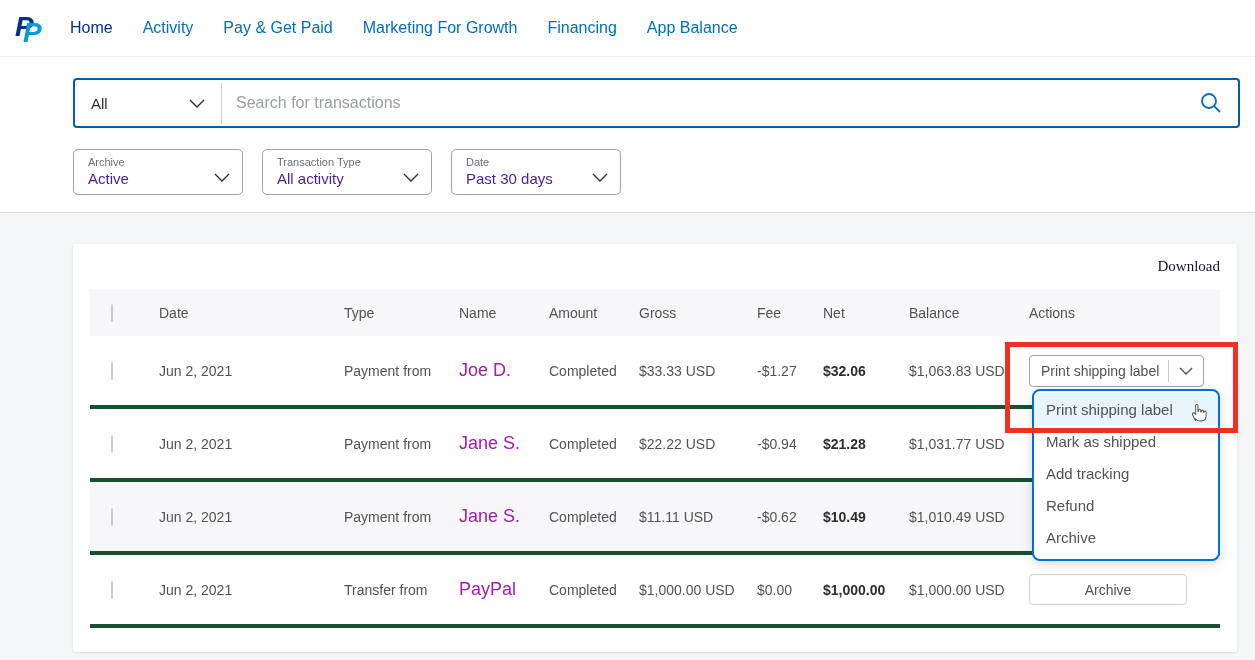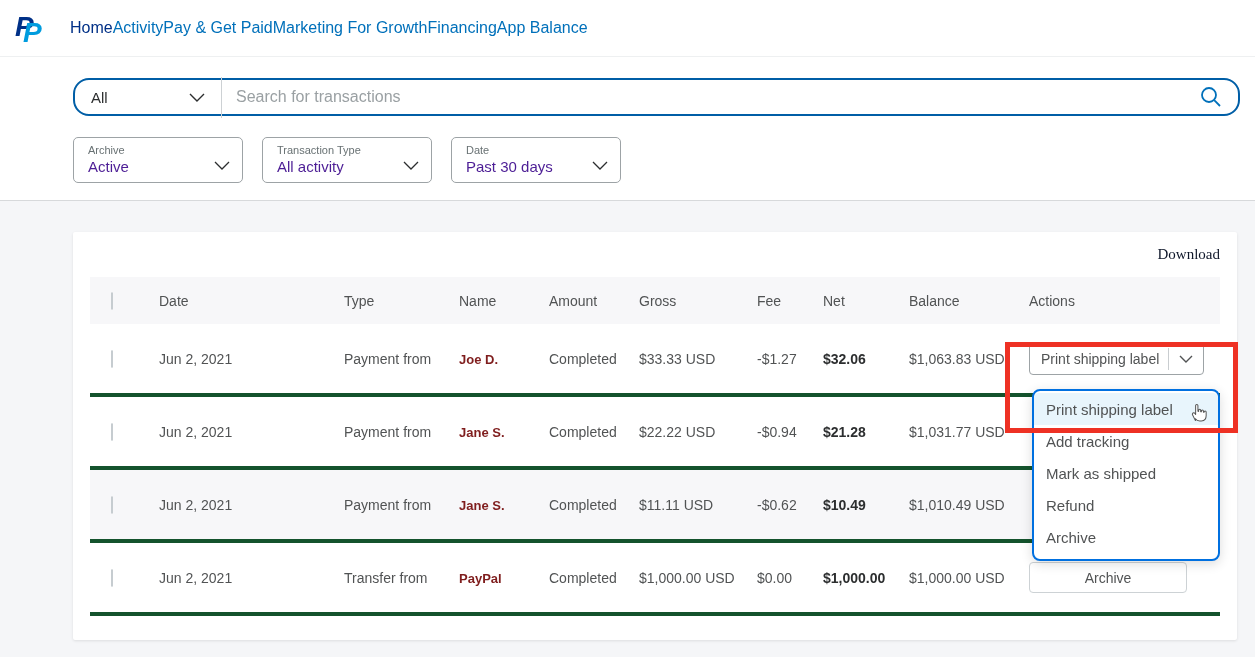--- a/index.html
+++ b/index.html
@@ -3,27 +3,27 @@
 <meta charset="utf-8">
 <style>
   * { margin:0; padding:0; box-sizing:border-box; }
   body { font-family:"Liberation Sans", sans-serif; background:#fff; }
   .page { position:relative; width:1255px; height:660px; background:#fff; overflow:hidden; }
 
   
   .topnav { height:57px; display:flex; align-items:center; padding-left:14px;
             border-bottom:1px solid #eef0f1; background:#fff; }
   .logo { margin-right:24px; display:flex; align-items:center; }
-  .nav-items { display:flex; align-items:flex-end; }
+  .nav-items { display:flex; align-items:flex-end; gap:30px; }
   .nav-item { font-size:16px; color:#0070ba; cursor:pointer; white-space:nowrap; }
   .nav-item.active { color:#003087; }
 
   
   .search-row { padding:21px 0 0 73px; background:#fff; }
-  .searchbar { width:1167px; height:38px; border:2px solid #005ea6; border-radius:16px;
+  .searchbar { width:1167px; height:50px; border:2px solid #005ea6; border-radius:4px;
                display:flex; align-items:center; background:#fff; }
   .scope { width:146px; height:100%; display:flex; align-items:center;
            justify-content:space-between; padding:0 16px 0 16px; cursor:pointer; }
   .scope-label { font-size:15px; color:#2c2e2f; }
   .scope-divider { width:1px; height:41px; background:#cdd1d4; }
   .search-input { flex:1; border:none; outline:none; font-size:16px; color:#000000;
                   padding-left:14px; font-family:"Liberation Sans", sans-serif; background:transparent; }
   .search-input::placeholder { color:#9aa0a3; }
   .search-icon-wrap { padding:0 15px; display:flex; align-items:center; cursor:pointer; }
 
@@ -46,21 +46,21 @@
   .grid-row { display:grid;
     grid-template-columns:55px 185px 115px 90px 90px 118px 66px 86px 120px 1fr;
     align-items:center; }
   .thead { height:47px; background:#f7f7f9; color:#515354; font-size:14px; }
   .trow { height:73px; border-bottom:4px solid #14532d; font-size:14px; color:#515354; background:#fff; }
   .trow.shaded { background:#f7f7f9; }
   .cell { padding-left:14px; white-space:nowrap; }
   .cb-cell { padding-left:21px; }
   .checkbox { width:18px; height:18px; border:1px solid #c6ccd0; border-radius:3px;
               background:#fff; cursor:pointer; }
-  .name-link { color:#7f1d1d; font-size:13px; cursor:pointer;font-weight:bold; }
+  .name-link { color:#a21caf; font-size:18px; cursor:pointer; }
   .net { font-weight:bold; color:#2c2e2f; }
 
   
   .action-btn { display:inline-flex; align-items:center; height:32px; background:#fff;
                 border:1px solid #9da3a6; border-radius:4px; cursor:pointer; padding:0; }
   .action-btn .ab-label { font-size:14px; color:#515354; padding:0 9px 0 11px; white-space:nowrap; }
   .action-btn .ab-sep { width:1px; height:22px; background:#c9cdd0; }
   .action-btn .ab-chev { padding:0 10px; display:flex; align-items:center; }
 
   .archive-btn { width:158px; height:31px; background:#fff; border:1px solid #cdd2d5;
@@ -239,22 +239,22 @@
             <button class="archive-btn">Archive</button>
           </div>
         </div>
       </div>
 
     </div>
   </div>
 
   <div class="menu">
     <div class="menu-item hovered">Print shipping label</div>
+    <div class="menu-item">Mark as shipped</div>
     <div class="menu-item">Add tracking</div>
-    <div class="menu-item">Mark as shipped</div>
     <div class="menu-item">Refund</div>
     <div class="menu-item">Archive</div>
   </div>
 
   <span class="hand-cursor">
     <svg width="22" height="22" viewBox="0 0 24 24">
       <path d="M10.3 21.4 7.1 15c-.5-1 .2-2.1 1.3-2.1.6 0 1.1.3 1.4.8l.7 1.1V5c0-.7.6-1.3 1.3-1.3S13 4.3 13 5v6.3l.8.1v-1.2c0-.6.5-1.1 1.1-1.1s1.1.5 1.1 1.1v1.5l.8.1v-.8c0-.6.5-1.1 1.1-1.1s1.1.5 1.1 1.1v1.2l.8.1v-.4c0-.6.5-1.1 1.1-1.1s1.1.5 1.1 1.1v4c0 1.6-.3 2.9-1 3.9-.9 1.3-2.4 2-4.3 2h-1.7c-2.1 0-3.7-.8-4.7-2.4z" fill="#ffffff" stroke="#555" stroke-width="1.1" stroke-linejoin="round"></path>
     </svg>
   </span>
 

